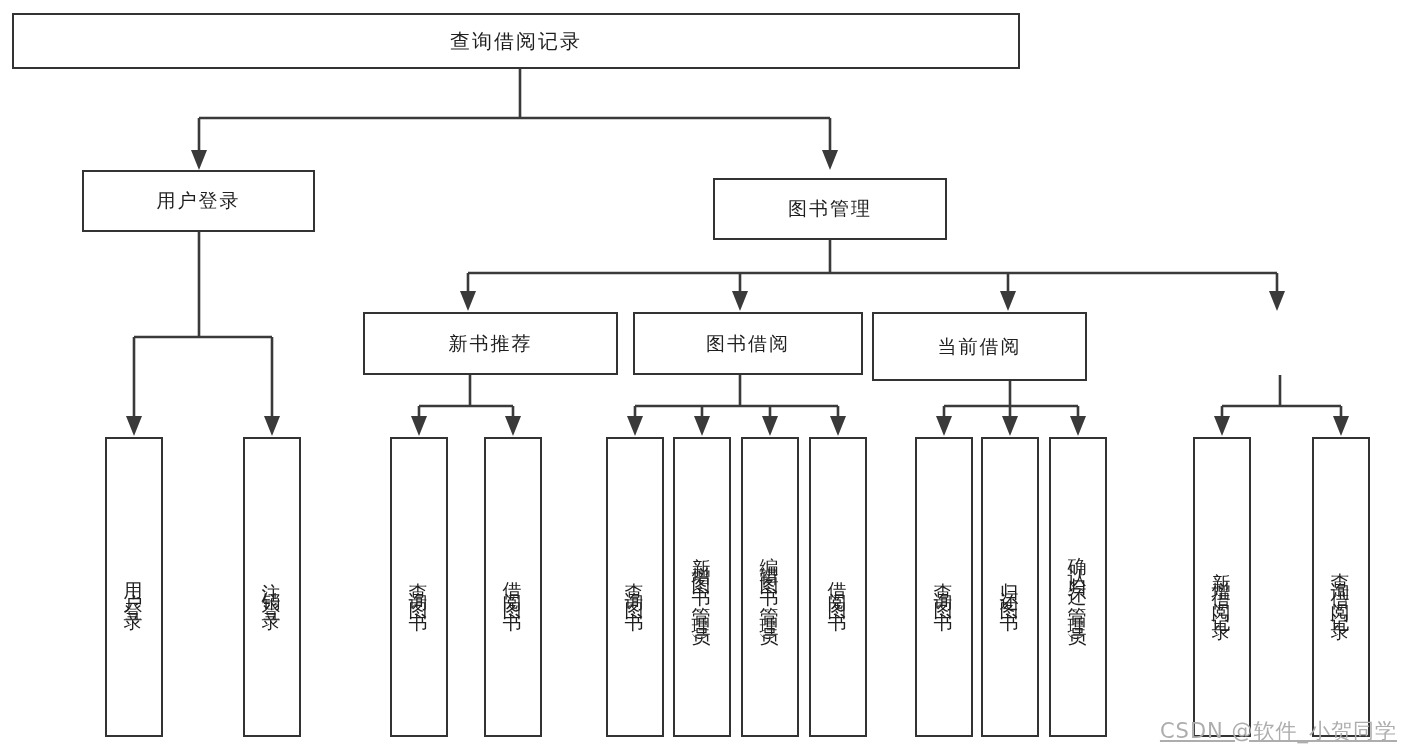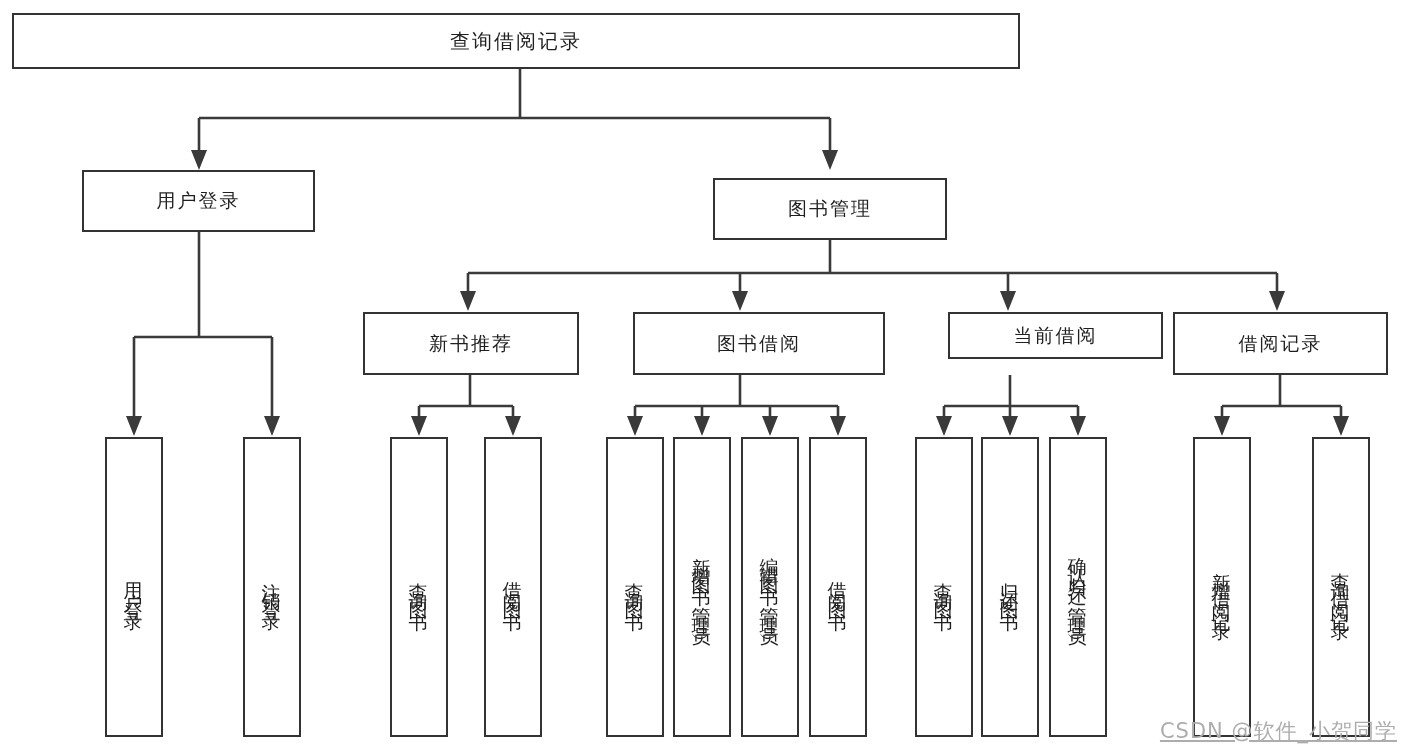--- a/index.html
+++ b/index.html
@@ -108,24 +108,23 @@
       <polygon class="head" points="1214,416 1230,416 1222,436"></polygon>
       <polygon class="head" points="1333,416 1349,416 1341,436"></polygon>
     </g>
   </svg>
 
   <div class="node root" style="left:12px; top:13px; width:1008px; height:56px;">查询借阅记录</div>
 
   <div class="node" style="left:82px; top:170px; width:233px; height:62px;">用户登录</div>
   <div class="node" style="left:713px; top:170px; width:234px; height:62px;margin-top:8px;">图书管理</div>
 
-  <div class="node" style="left:363px; top:312px; width:216px; height:63px;">新书推荐</div>
-  <div class="node" style="left:633px; top:312px; width:252px; height:63px;">图书借阅</div>
-  <div class="node" style="left:948px; top:312px; width:215px; height:47px;">当前借阅</div>
-  <div class="node" style="left:1173px; top:312px; width:215px; height:63px;">借阅记录</div>
+  <div class="node" style="left:363px; top:312px; width:255px; height:63px;">新书推荐</div>
+  <div class="node" style="left:633px; top:312px; width:230px; height:63px;">图书借阅</div>
+  <div class="node" style="left:872px; top:312px; width:215px; height:69px;">当前借阅</div>
 
   <div class="node v" style="left:105px; top:437px; width:58px; height:300px;">用户登录</div>
   <div class="node v" style="left:243px; top:437px; width:58px; height:300px;">注销登录</div>
 
   <div class="node v" style="left:390px; top:437px; width:58px; height:300px;">查询图书</div>
   <div class="node v" style="left:484px; top:437px; width:58px; height:300px;">借阅图书</div>
 
   <div class="node v" style="left:606px; top:437px; width:58px; height:300px;">查询图书</div>
   <div class="node v" style="left:673px; top:437px; width:58px; height:300px;">新增图书（管理员）</div>
   <div class="node v" style="left:741px; top:437px; width:58px; height:300px;">编辑图书（管理员）</div>

